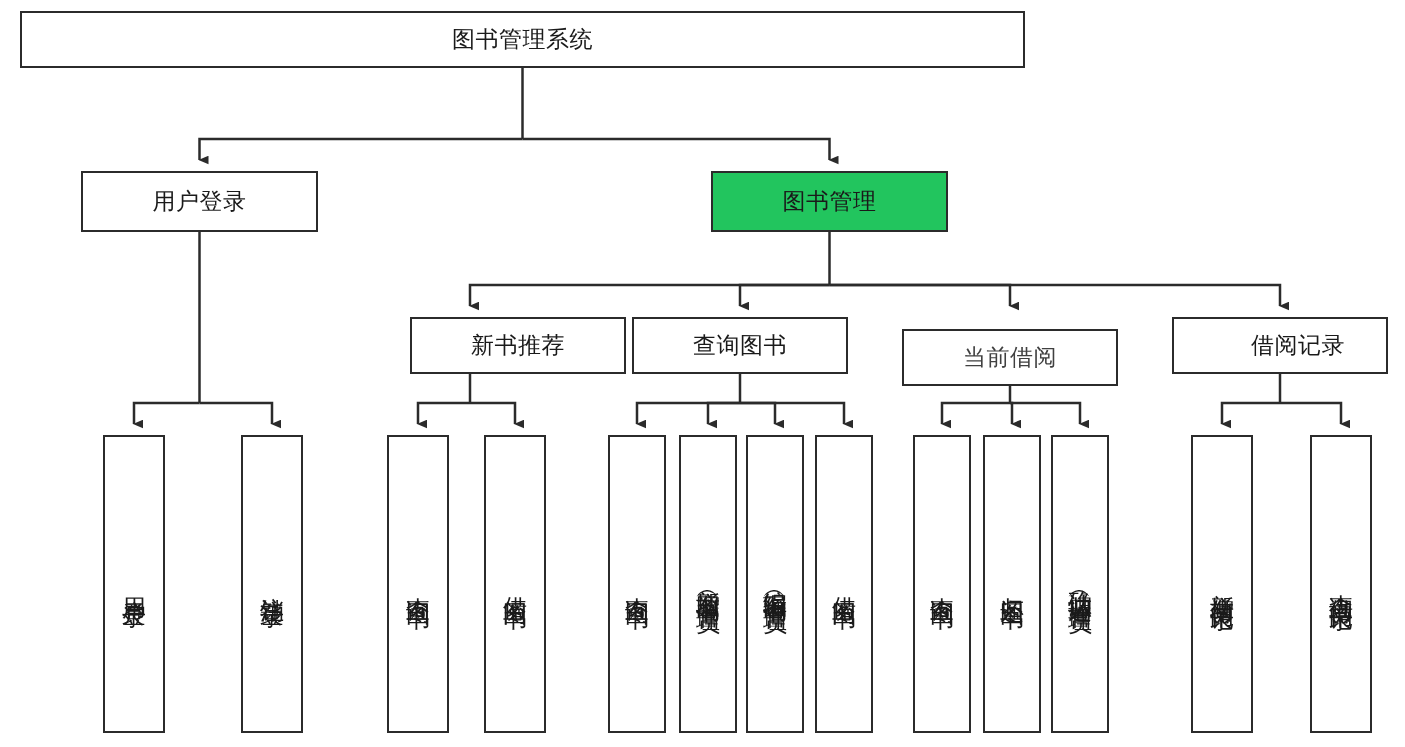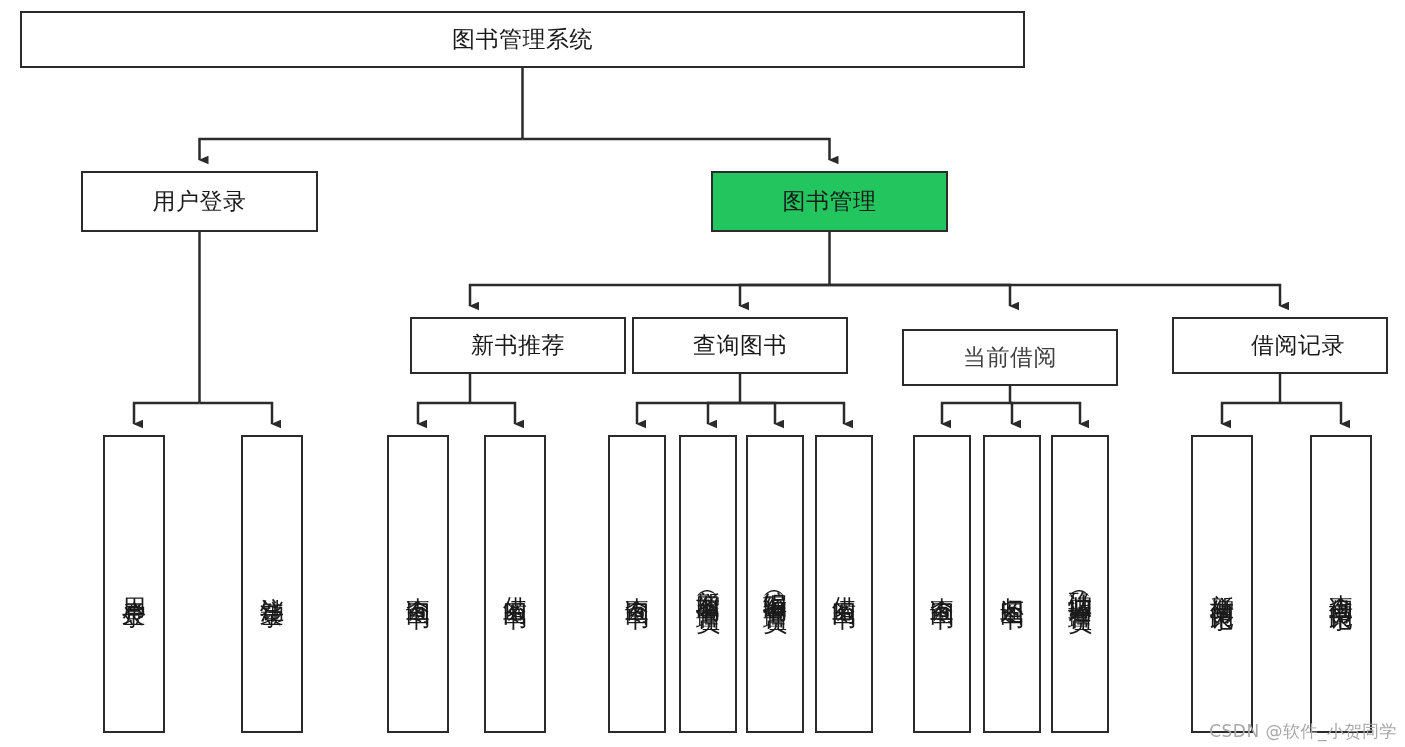--- a/index.html
+++ b/index.html
@@ -160,14 +160,13 @@
       <div class="node vert" style="left: 1051px; top: 435px; width: 58px; height: 298px; border-color: rgb(43, 43, 43); background: rgb(255, 255, 255); color: rgb(26, 26, 26);">
         <span class="label">确认归还（管理员）</span>
       </div>
       <div class="node vert" style="left: 1191px; top: 435px; width: 62px; height: 298px; border-color: rgb(43, 43, 43); background: rgb(255, 255, 255); color: rgb(26, 26, 26);">
         <span class="label">新增借阅记录</span>
       </div>
       <div class="node vert" style="left: 1310px; top: 435px; width: 62px; height: 298px; border-color: rgb(43, 43, 43); background: rgb(255, 255, 255); color: rgb(26, 26, 26);">
         <span class="label">查询借阅记录</span>
       </div>
     </div>
-  <div id="watermark">CSDN @软件_小贺同学</div>
 </div>
 
 </body></html>

